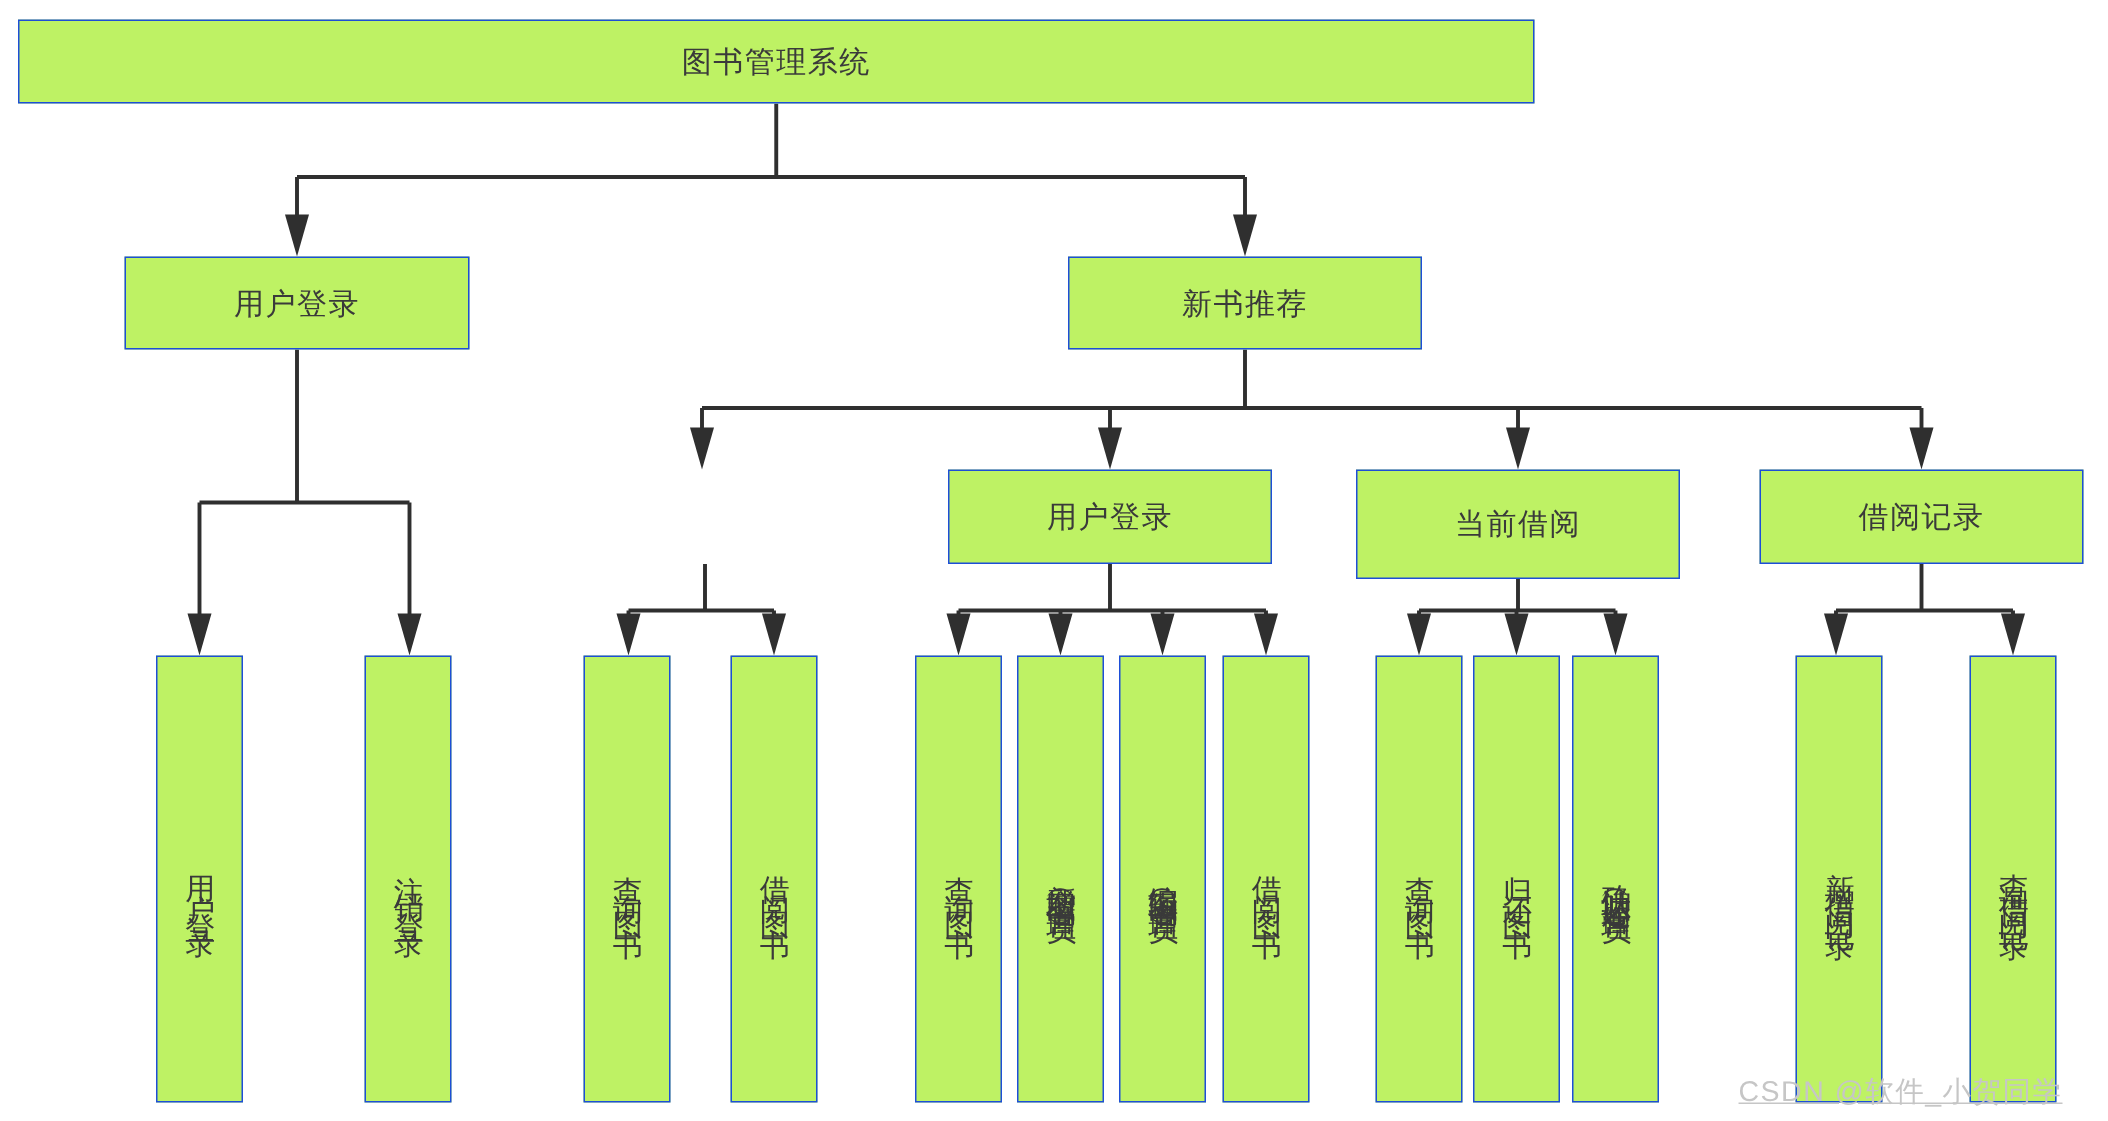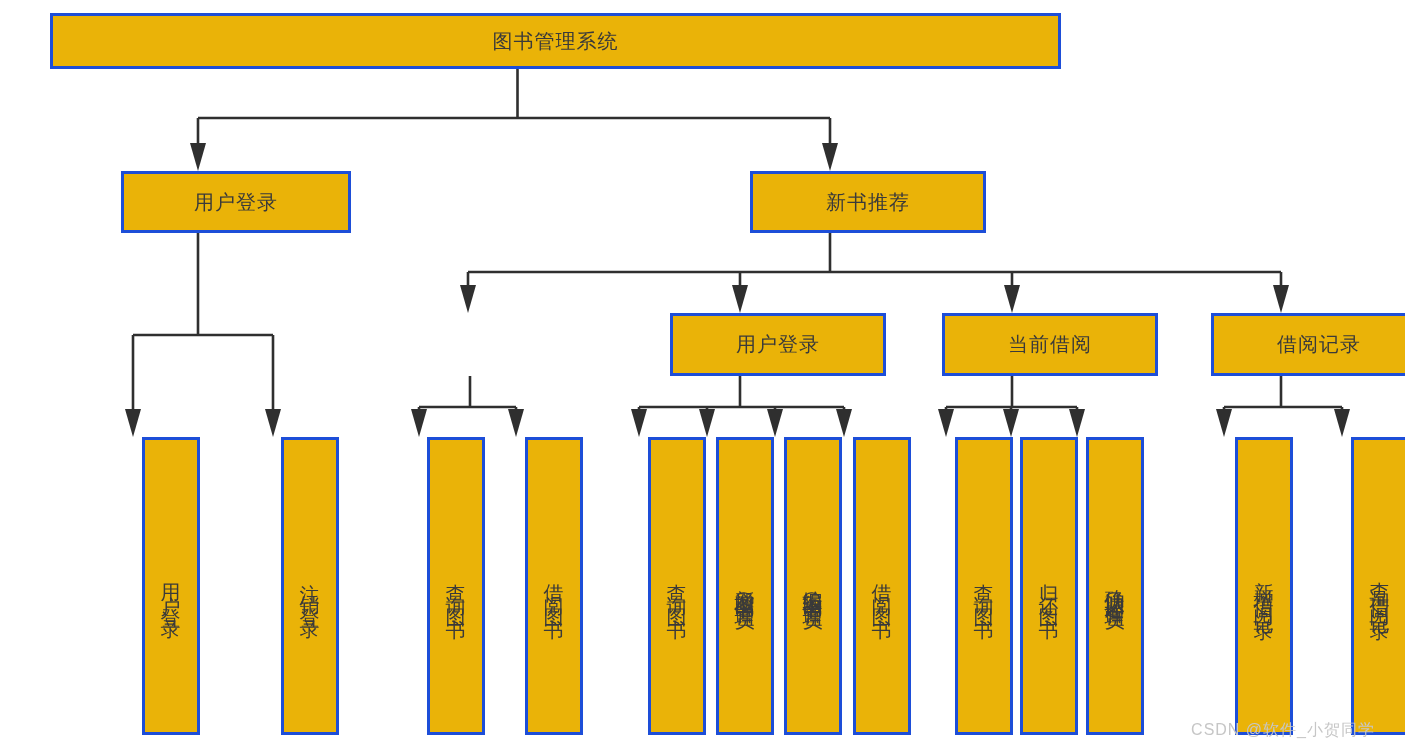--- a/index.html
+++ b/index.html
@@ -8,47 +8,46 @@
     width: 1405px;
     height: 747px;
     background: #ffffff;
     overflow: hidden;
     font-family: "Liberation Sans", "DejaVu Sans", sans-serif;
   }
   .wires { position: absolute; left: 0; top: 0; width: 1405px; height: 747px; }
   .box {
     position: absolute;
     box-sizing: border-box;
-    background: #eab308;
-    border: 3px solid #1d4ed8;
+    background: #bef264;
+    border: 1px solid #1d4ed8;
     color: #3a3a3a;
     display: flex;
     align-items: center;
     justify-content: center;
-    margin-left: 38px;
   }
   .hbox { font-size: 20px; letter-spacing: 1px; white-space: nowrap; }
   .vbox { top: 437px; width: 58px; height: 298px; font-size: 20px; }
   .vbox span {
     writing-mode: vertical-rl;
     text-orientation: mixed;
     line-height: 1;
     white-space: nowrap;
   }
   .ls-wide  span { letter-spacing: 12px; margin-top: 12px; }
   .ls-mid   span { letter-spacing: 8px;  margin-top: 8px; }
   .ls-tight span { letter-spacing: 3px;  margin-top: 3px; }
 
   
   #n-root    { left: 12px;   top: 13px;  width: 1011px; height: 56px; }
   #n-login   { left: 83px;   top: 171px; width: 230px;  height: 62px; }
   #n-mgmt    { left: 712px;  top: 171px; width: 236px;  height: 62px; }
   #n-newbook { left: 362px;  top: 313px; width: 216px;  height: 63px; }
   #n-borrow  { left: 632px;  top: 313px; width: 216px;  height: 63px; }
-  #n-current { left: 904px;  top: 313px; width: 216px;  height: 63px; }
+  #n-current { left: 904px;  top: 313px; width: 216px;  height: 73px; }
   #n-records { left: 1173px; top: 313px; width: 216px;  height: 63px; }
 
   
   #l-user-login   { left: 104px; }
   #l-logout       { left: 243px; }
   #l-nb-query     { left: 389px; }
   #l-nb-borrow    { left: 487px; }
   #l-bb-query     { left: 610px; }
   #l-bb-add       { left: 678px; }
   #l-bb-edit      { left: 746px; }
@@ -56,24 +55,25 @@
   #l-cb-query     { left: 917px; }
   #l-cb-return    { left: 982px; }
   #l-cb-confirm   { left: 1048px; }
   #l-br-add       { left: 1197px; }
   #l-br-query     { left: 1313px; }
 
   .watermark {
     position: absolute;
     right: 30px;
     bottom: 6px;
-    font-size: 16px;
+    font-size: 19px;
     color: #c6c6c6;
     letter-spacing: 1px;
     white-space: nowrap;
+    text-decoration: underline;
   }
 </style>
 </head>
 <body>
 
 <div class="stage">
 
   <svg class="wires" viewBox="0 0 1405 747" xmlns="http://www.w3.org/2000/svg" aria-hidden="true">
     <g stroke="#2f2f2f" stroke-width="2.6" fill="none">
 

